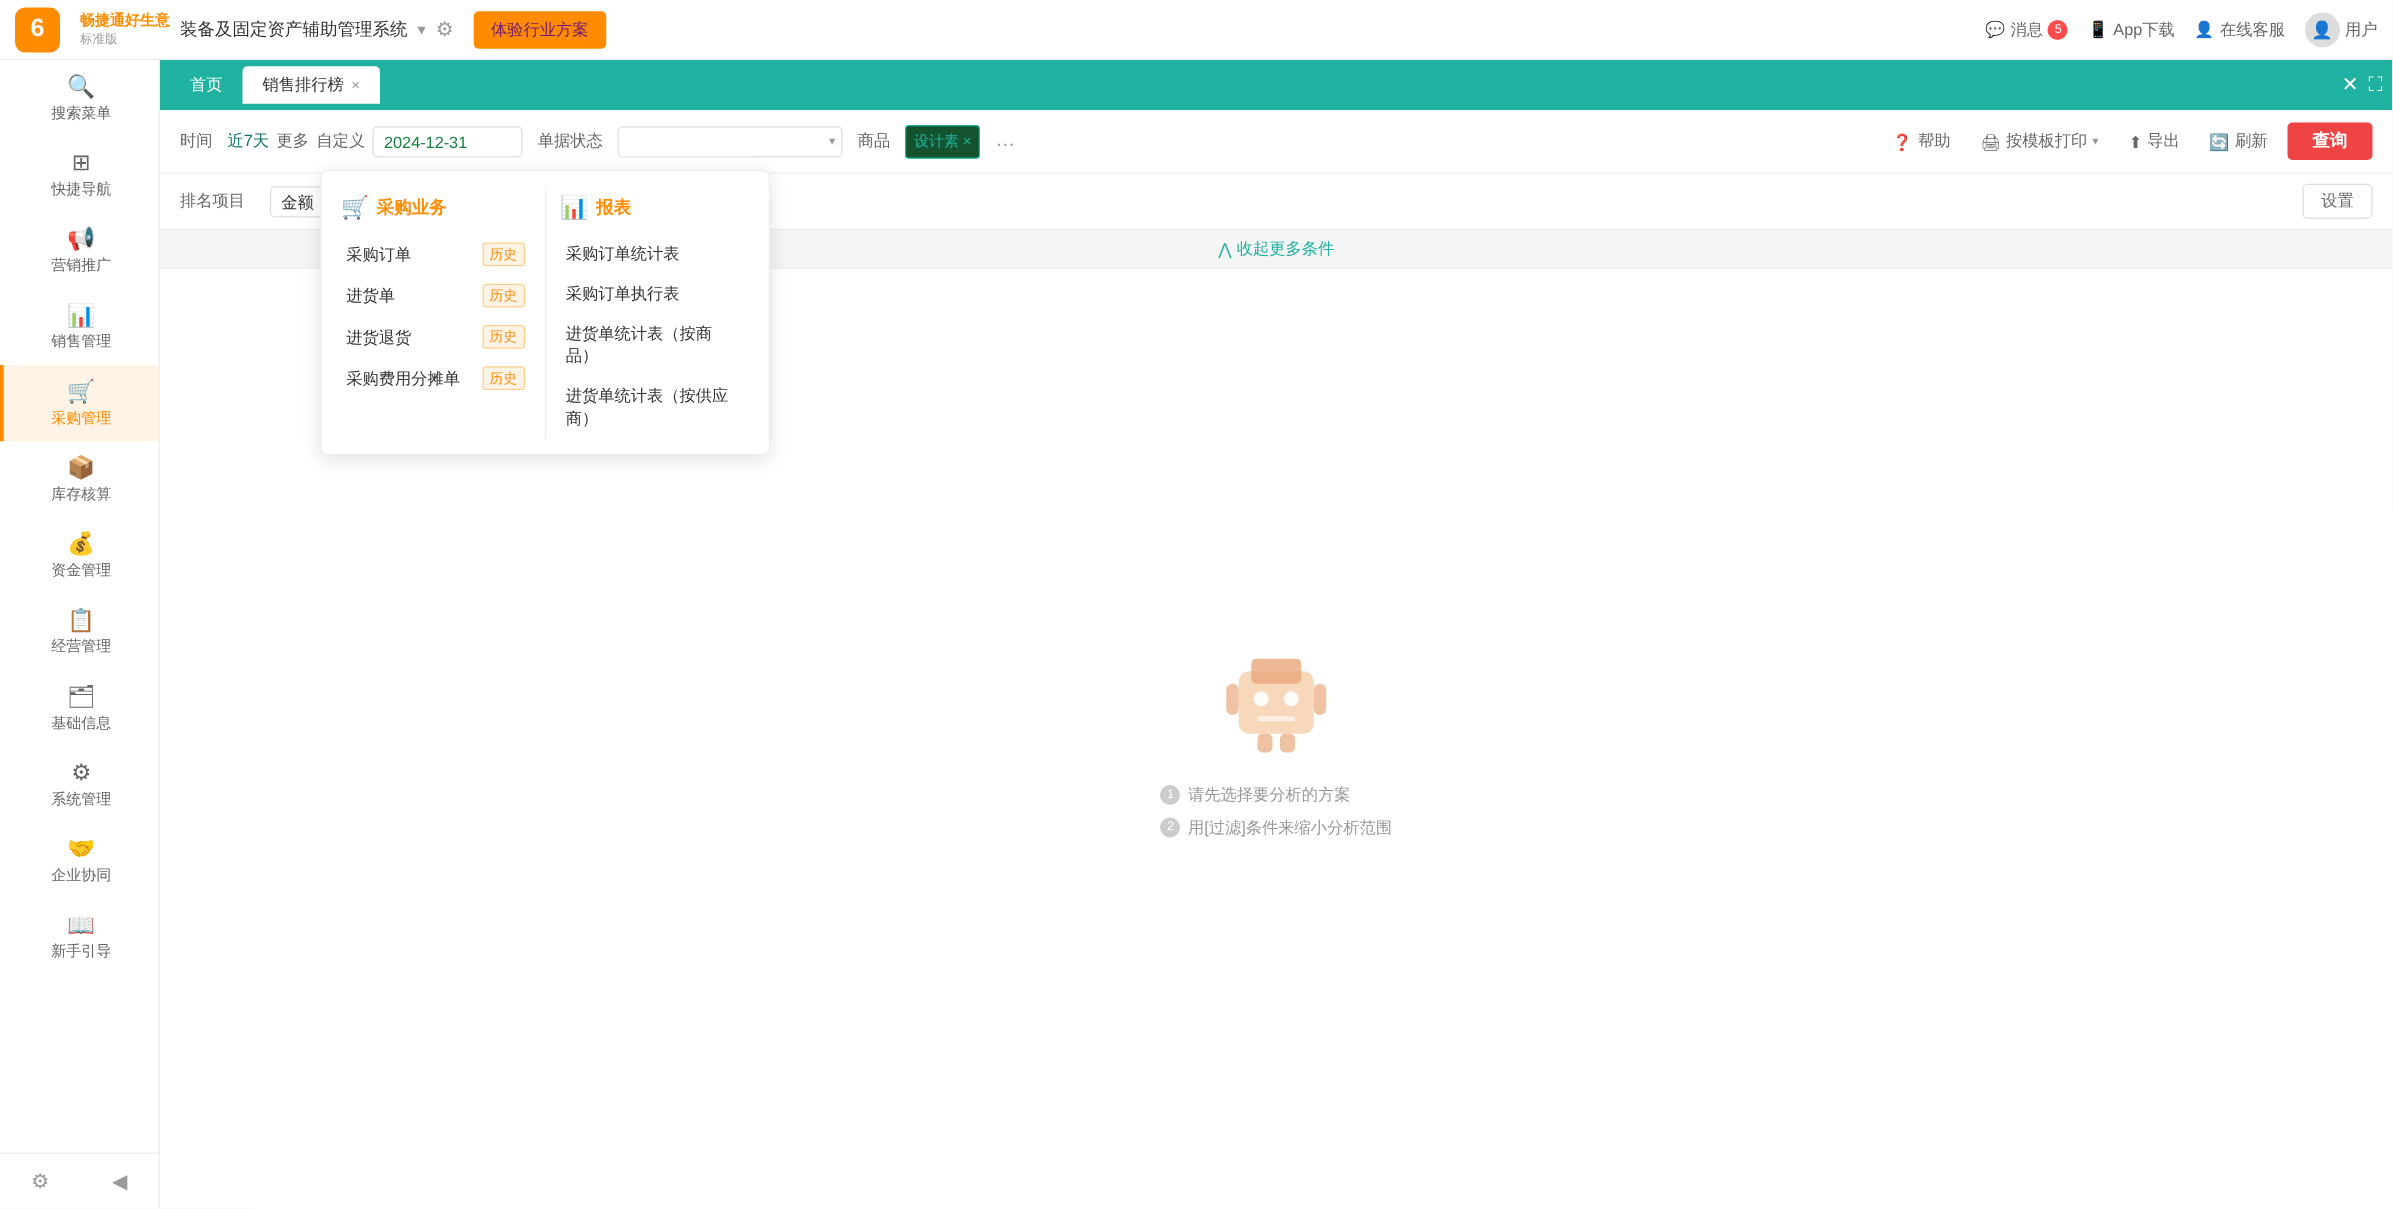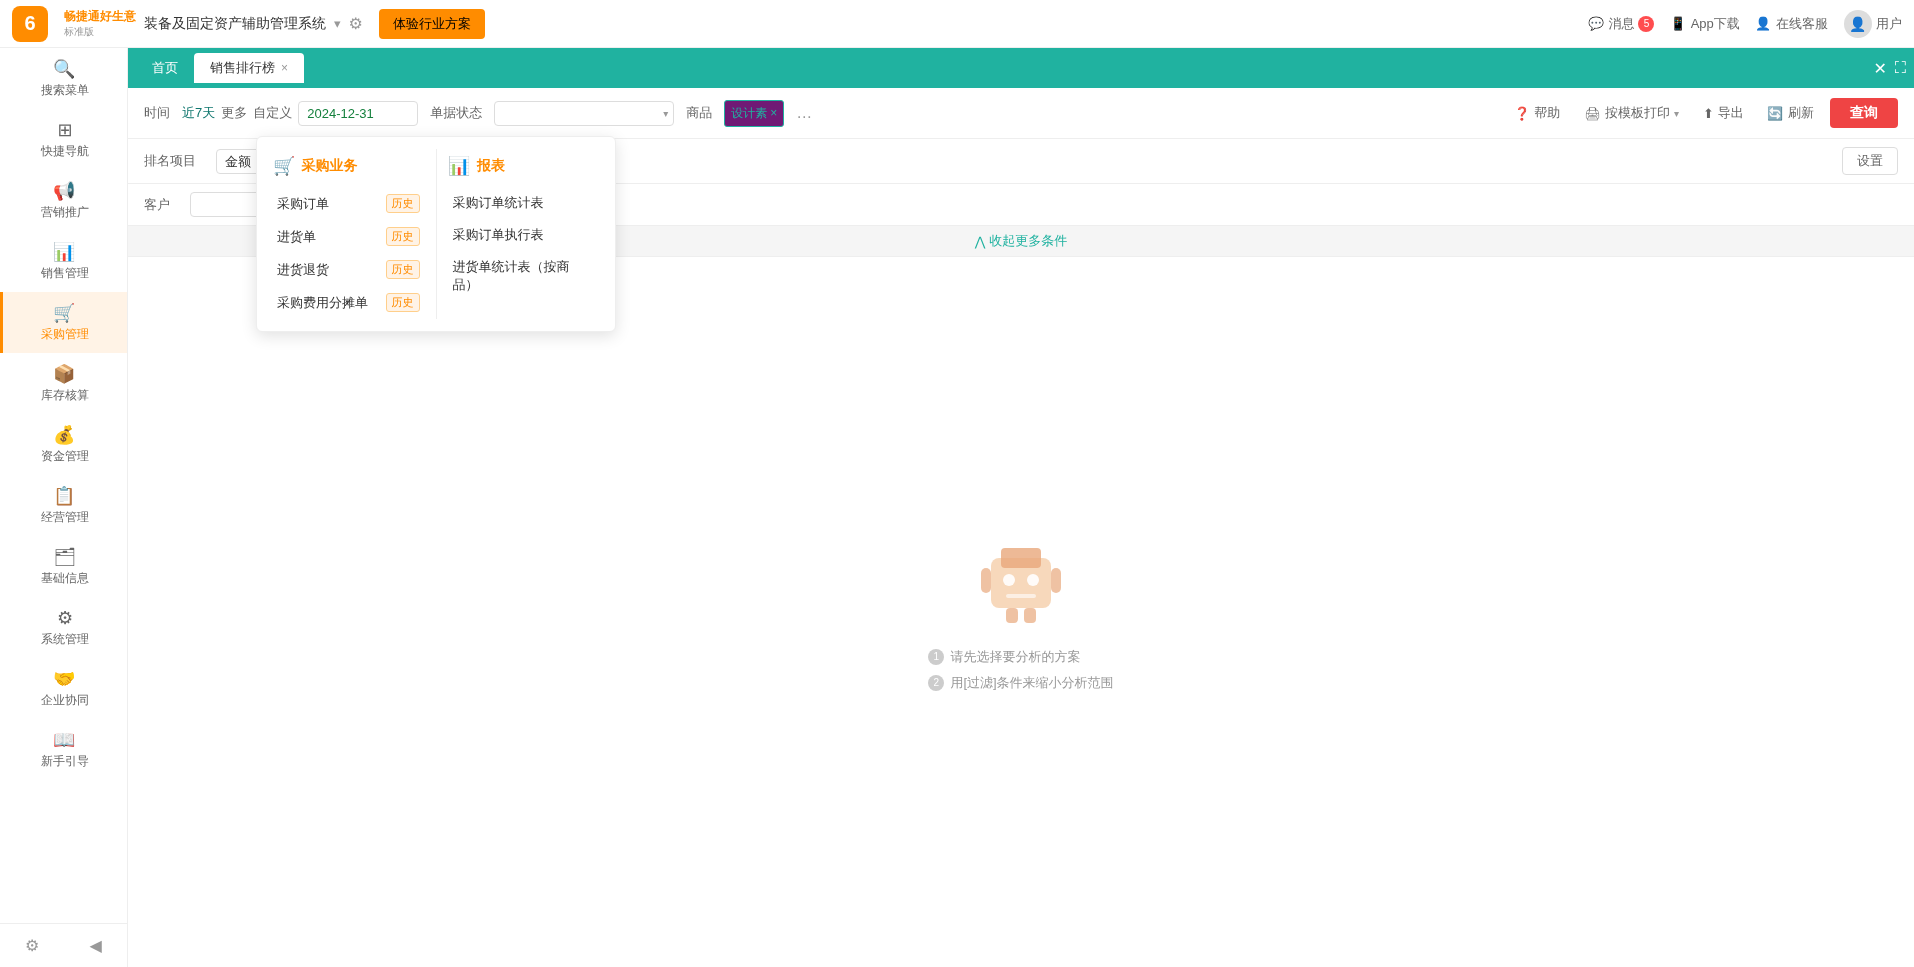--- a/index.html
+++ b/index.html
@@ -11,21 +11,21 @@
     .main-area { display: flex; flex: 1; overflow: hidden; }
     .sidebar { width: 128px; background: #fff; border-right: 1px solid #eee; display: flex; flex-direction: column; flex-shrink: 0; }
     .content-area { flex: 1; display: flex; flex-direction: column; overflow: hidden; position: relative; }
 
     
     .logo-area { display: flex; flex-direction: column; align-items: center; margin-right: 16px; }
     .logo-icon { width: 36px; height: 36px; background: #ff8c00; border-radius: 8px; display: flex; align-items: center; justify-content: center; color: #fff; font-size: 20px; font-weight: bold; }
     .sys-name { font-size: 14px; color: #333; margin-right: 8px; }
     .sys-arrow { color: #999; margin-right: 8px; cursor: pointer; }
     .gear-btn { color: #999; margin-right: 16px; cursor: pointer; font-size: 16px; }
-    .industry-btn { background: #ff8c00; color: #000000; border: none; border-radius: 4px; padding: 6px 14px; cursor: pointer; font-size: 13px; }
+    .industry-btn { background: #ff8c00; color: #701a75; border: none; border-radius: 4px; padding: 6px 14px; cursor: pointer; font-size: 13px; }
     .top-bar-right { margin-left: auto; display: flex; align-items: center; gap: 16px; }
     .top-bar-item { display: flex; align-items: center; gap: 4px; color: #666; cursor: pointer; font-size: 13px; }
     .badge { background: #ff4d4f; color: #fff; border-radius: 50%; width: 16px; height: 16px; font-size: 10px; display: flex; align-items: center; justify-content: center; }
     .user-avatar { width: 28px; height: 28px; background: #ddd; border-radius: 50%; display: flex; align-items: center; justify-content: center; color: #999; font-size: 14px; }
 
     
     .tab-bar { height: 40px; background: #20b2a0; display: flex; align-items: center; padding: 0 8px; flex-shrink: 0; }
     .tab-item { padding: 6px 16px; color: #fff; cursor: pointer; font-size: 13px; border-radius: 4px 4px 0 0; display: flex; align-items: center; gap: 6px; }
     .tab-item.active { background: #fff; color: #333; }
     .tab-close { font-size: 12px; color: #999; }
@@ -38,21 +38,21 @@
     .sidebar-bottom { margin-top: auto; display: flex; align-items: center; justify-content: space-around; padding: 12px 0; border-top: 1px solid #eee; }
     .sidebar-bottom-btn { color: #999; cursor: pointer; font-size: 16px; }
 
     
     .content-header { background: #fff; padding: 10px 16px; display: flex; align-items: center; gap: 12px; border-bottom: 1px solid #eee; flex-shrink: 0; }
     .filter-label { color: #666; font-size: 13px; }
     .filter-input { border: 1px solid #ddd; border-radius: 4px; padding: 4px 8px; font-size: 13px; color: #15803d; background: #fff; min-width: 120px; }
     .filter-select { border: 1px solid #ddd; border-radius: 4px; padding: 4px 24px 4px 8px; font-size: 13px; color: #333; background: #fff; cursor: pointer; appearance: none; position: relative; }
     .select-wrapper { position: relative; display: inline-flex; align-items: center; }
     .select-arrow { position: absolute; right: 6px; color: #999; font-size: 10px; pointer-events: none; }
-    .tag { background: #701a75; color: #20b2a0; border: 1px solid #20b2a0; border-radius: 3px; padding: 4px 6px; font-size: 12px; display: flex; align-items: center; gap: 3px; }
+    .tag { background: #14532d; color: #20b2a0; border: 1px solid #20b2a0; border-radius: 3px; padding: 4px 6px; font-size: 12px; display: flex; align-items: center; gap: 3px; }
     .tag-close { cursor: pointer; color: #20b2a0; }
     .dots-btn { color: #999; cursor: pointer; font-size: 16px; }
     .header-actions { margin-left: auto; display: flex; align-items: center; gap: 8px; }
     .action-btn { display: flex; align-items: center; gap: 4px; color: #666; cursor: pointer; font-size: 13px; padding: 4px 8px; border-radius: 4px; }
     .query-btn { background: #ef4444; color: #fff; border: none; border-radius: 4px; padding: 6px 20px; cursor: pointer; font-size: 14px; font-weight: bold; }
     .settings-btn { border: 1px solid #ddd; color: #666; border-radius: 4px; padding: 4px 14px; cursor: pointer; font-size: 13px; background: #fff; }
 
     
     .filter-row2 { background: #fff; padding: 8px 16px; display: flex; align-items: center; gap: 20px; border-bottom: 1px solid #eee; flex-shrink: 0; }
     .filter-row3 { background: #fff; padding: 8px 16px; display: flex; align-items: center; gap: 20px; border-bottom: 1px solid #eee; flex-shrink: 0; }
@@ -246,28 +246,20 @@
         <div class="select-wrapper">
           <select class="filter-select" style="width:160px"></select>
           <span class="select-arrow">▾</span>
         </div>
         <span class="dots-btn">…</span>
         <div style="margin-left:auto">
           <button class="settings-btn">设置</button>
         </div>
       </div>
 
-      <div class="filter-row3">
-        <span class="filter-label">客户</span>
-        <div class="select-wrapper">
-          <select class="filter-select" style="width:160px"></select>
-          <span class="select-arrow">▾</span>
-        </div>
-        <span class="dots-btn">…</span>
-      </div>
 
       <div class="collapse-bar">
         <span>⋀</span>
         <span>收起更多条件</span>
       </div>
 
       <div class="empty-state">
         <div class="empty-illustration">
           <svg viewBox="0 0 120 100" width="120" height="100">
 
@@ -329,19 +321,22 @@
             </div>
             <div class="dropdown-item">
               <span>采购订单统计表</span>
             </div>
             <div class="dropdown-item">
               <span>采购订单执行表</span>
             </div>
             <div class="dropdown-item">
               <span>进货单统计表（按商品）</span>
             </div>
+            <div class="dropdown-item">
+              <span>进货单统计表（按供应商）</span>
+            </div>
           </div>
         </div>
       </div>
 
     </div>
   </div>
 </div>
 
 </body></html>

